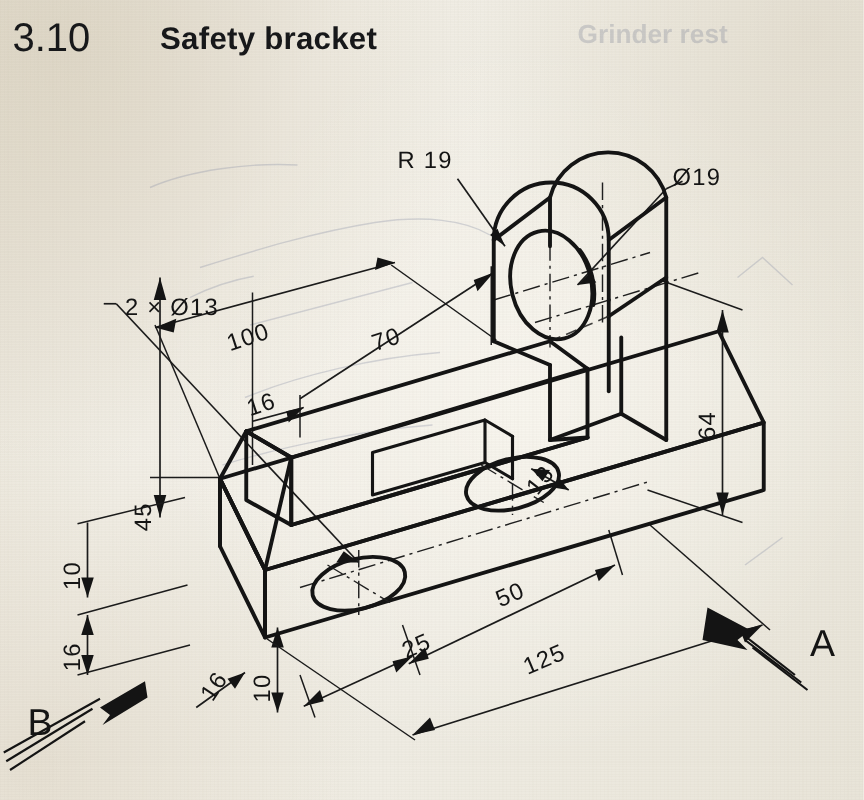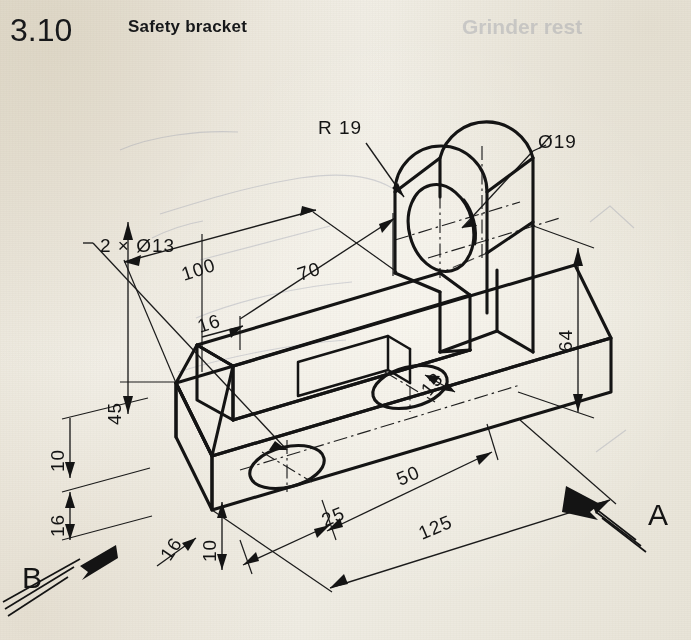--- a/index.html
+++ b/index.html
@@ -48,21 +48,21 @@
     top: 12px;
     font-size: 32px;
     font-weight: normal;
     color: #17181a;
     letter-spacing: 0px;
   }
   .title-text {
     position: absolute;
     left: 128px;
     top: 17px;
-    font-size: 17px;
+    font-size: 25px;
     font-weight: bold;
     color: #17181a;
     letter-spacing: 0.2px;
     text-align: right;
   }
   svg#drawing {
     position: absolute;
     left: 0;
     top: 0;
     width: 691px;

